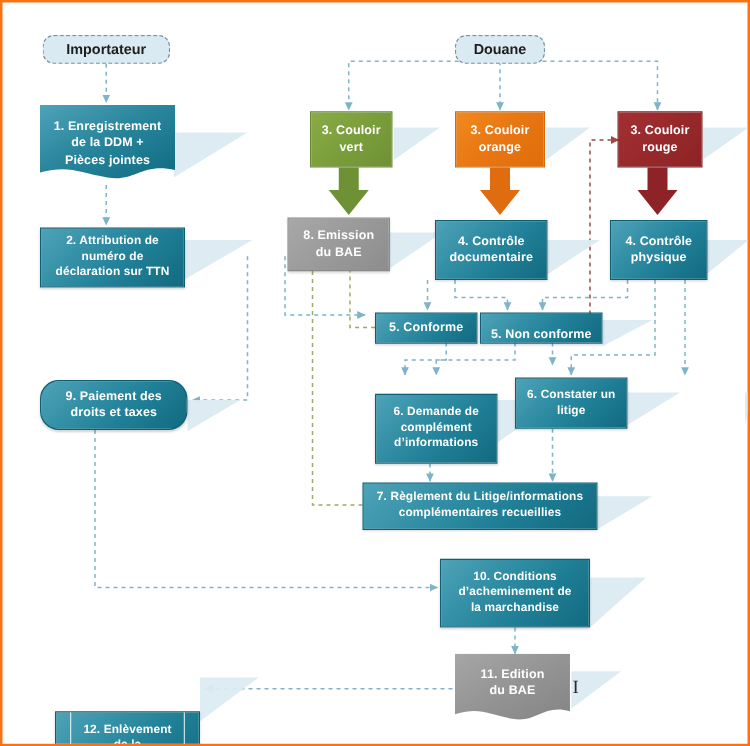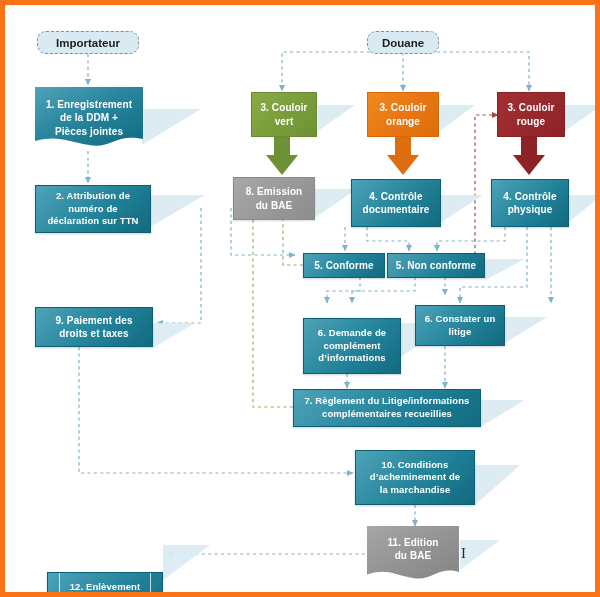--- a/index.html
+++ b/index.html
@@ -6,21 +6,21 @@
   html, body {
     margin: 0;
     padding: 0;
     background: #ffffff;
   }
   #canvas {
     position: relative;
     width: 600px;
     height: 597px;
     background: #ffffff;
-    border: 5px solid #f97316;
+    border: 2px solid #f97316;
     box-sizing: border-box;
     overflow: hidden;
     font-family: "Liberation Sans", sans-serif;
   }
   #svg-layer {
     position: absolute;
     left: 0;
     top: 0;
     width: 600px;
     height: 597px;
@@ -289,39 +289,39 @@
   <div class="node teal" style="left:486px; top:174px; width:78px; height:48px; font-size:10px;">
     <span class="lbl">
       <span>4. Contrôle</span><br>
       <span>physique</span>
     </span>
   </div>
 
   <div class="node teal" style="left:298px; top:248px; width:82px; height:25px; font-size:10px;">
     <span class="lbl">5. Conforme</span>
   </div>
-  <div class="node teal" style="left:382px; top:248px; width:98px; height:25px; font-size:10px;">
+  <div class="node teal" style="left:382px; top:248px; width:98px; height:25px; font-size:10px;align-items:flex-end;">
     <span class="lbl">5. Non conforme</span>
   </div>
 
   <div class="node teal" style="left:298px; top:313px; width:98px; height:56px; font-size:9.5px;">
     <span class="lbl">
       <span>6. Demande de</span><br>
       <span>complément</span><br>
       <span>d’informations</span>
     </span>
   </div>
   <div class="node teal" style="left:410px; top:300px; width:90px; height:41px; font-size:9.5px;">
     <span class="lbl">
       <span>6. Constater un</span><br>
       <span>litige</span>
     </span>
   </div>
 
-  <div class="node teal" style="left:30px; top:302px; width:118px; height:40px; font-size:10px;">
+  <div class="node teal" style="left:30px; top:302px; width:118px; height:40px; font-size:10px;border-radius:15px;">
     <span class="lbl">
       <span>9. Paiement des</span><br>
       <span>droits et taxes</span>
     </span>
   </div>
 
   <div class="node teal" style="left:288px; top:384px; width:188px; height:38px; font-size:9.5px;">
     <span class="lbl">
       <span>7. Règlement du Litige/informations</span><br>
       <span>complémentaires recueillies</span>

